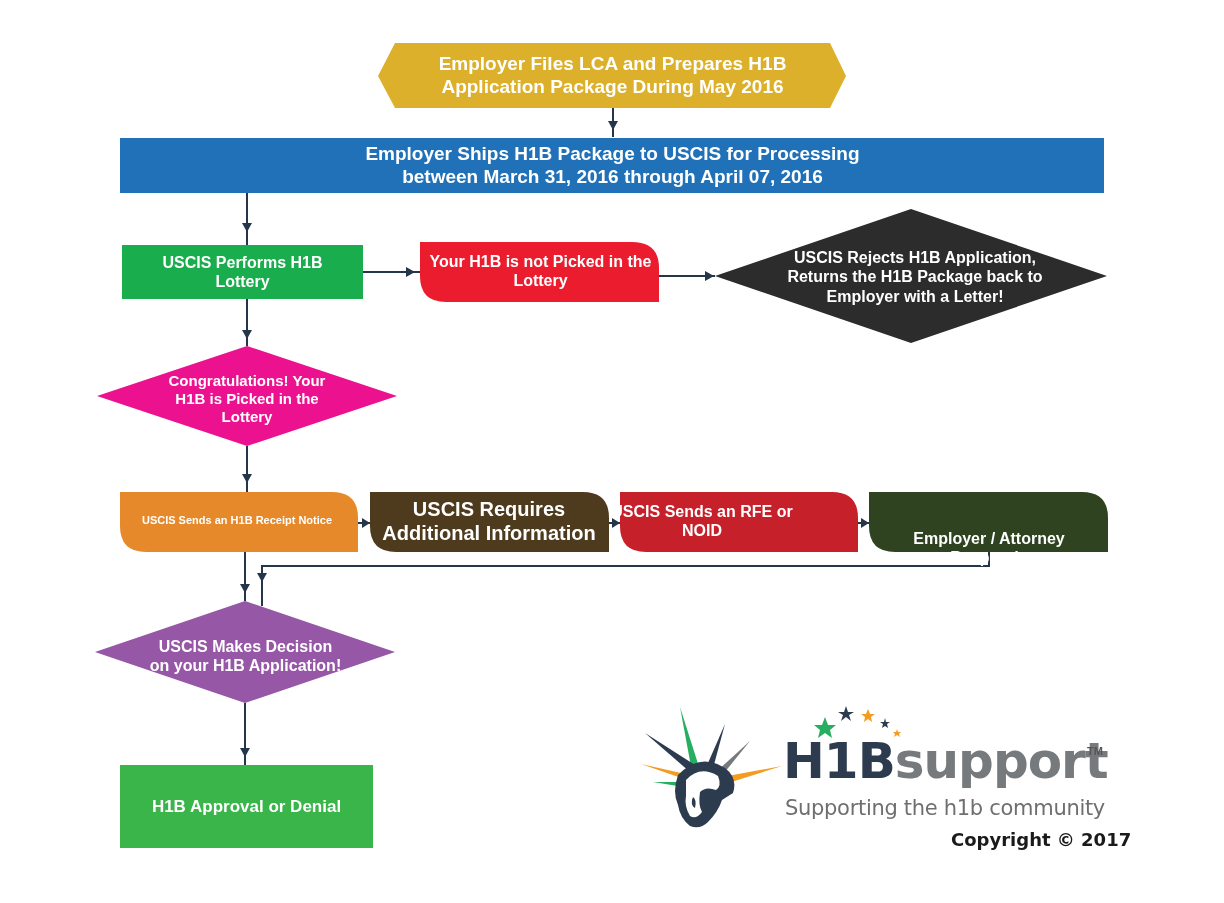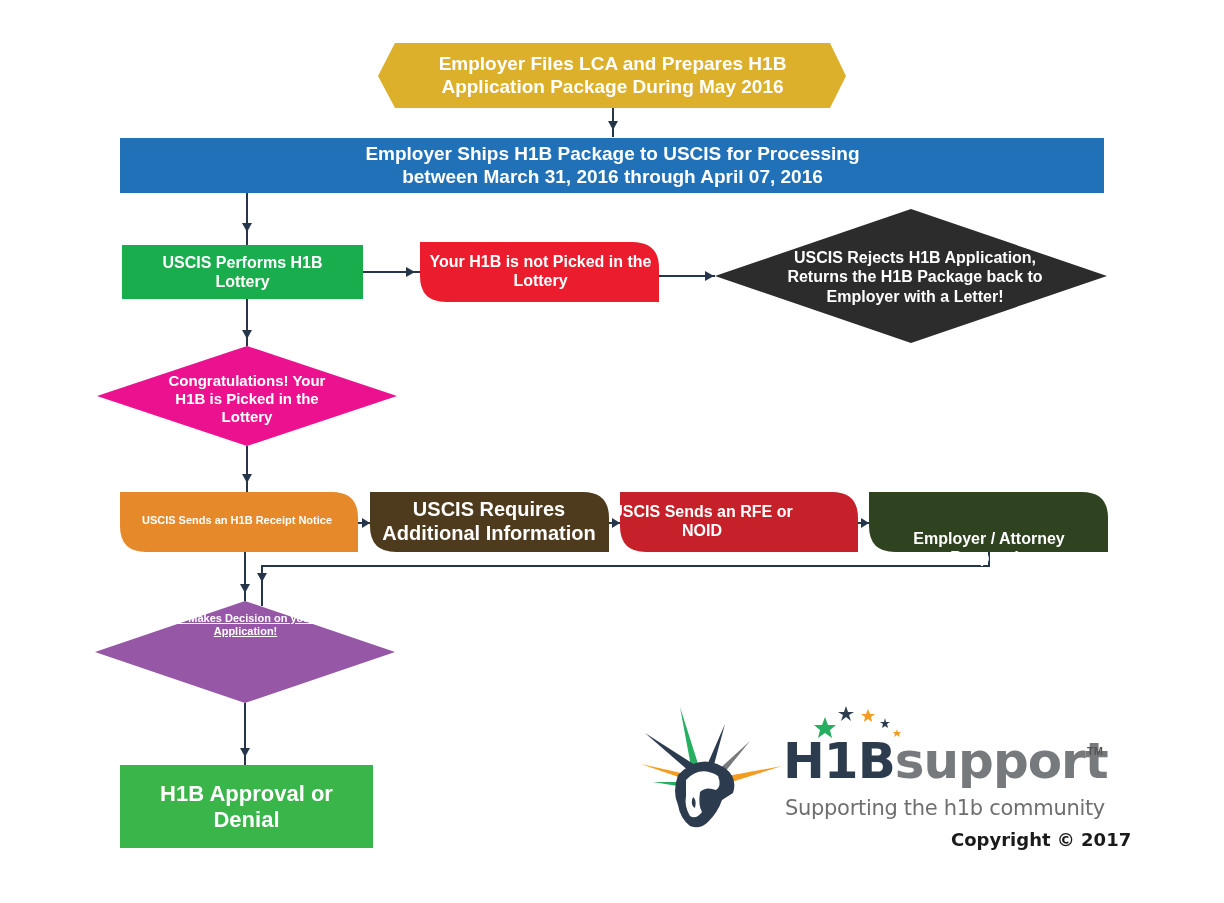--- a/index.html
+++ b/index.html
@@ -99,19 +99,19 @@
 <div class="node-text" style="left:400px;top:45px;width:425px;height:62px;font-size:19px;">Employer Files LCA and Prepares H1B Application Package During May 2016</div>
 <div class="node-text" style="left:340px;top:139px;width:545px;height:54px;font-size:19px;">Employer Ships H1B Package to USCIS for Processing between March 31, 2016 through April 07, 2016</div>
 <div class="node-text" style="left:140px;top:245px;width:205px;height:54px;font-size:16px;">USCIS Performs H1B Lottery</div>
 <div class="node-text" style="left:428px;top:242px;width:225px;height:58px;font-size:16px;">Your H1B is not Picked in the Lottery</div>
 <div class="node-text" style="left:770px;top:244px;width:290px;height:66px;font-size:16px;">USCIS Rejects H1B Application, Returns the H1B Package back to Employer with a Letter!</div>
 <div class="node-text" style="left:152px;top:366px;width:190px;height:66px;font-size:15px;">Congratulations! Your H1B is Picked in the Lottery</div>
 <div class="node-text" style="left:128px;top:492px;width:218px;height:58px;font-size:11px;">USCIS Sends an H1B Receipt Notice</div>
 <div class="node-text" style="left:380px;top:492px;width:218px;height:58px;font-size:20px;">USCIS Requires Additional Information</div>
 <div class="node-text" style="left:593px;top:492px;width:218px;height:58px;font-size:16px;">USCIS Sends an RFE or NOID</div>
 <div class="node-text" style="left:880px;top:519px;width:218px;height:58px;font-size:16px;">Employer / Attorney Responds</div>
-<div class="node-text" style="left:148px;top:592px;width:195px;height:66px;font-size:11px;text-decoration:underline;">USCIS Makes Decision on your H1B Application!</div>
-<div class="node-text" style="left:130px;top:767px;width:233px;height:80px;font-size:22px;">H1B Approval or Denial</div>
+<div class="node-text" style="left:148px;top:623px;width:195px;height:66px;font-size:16px;">USCIS Makes Decision on your H1B Application!</div>
+<div class="node-text" style="left:130px;top:767px;width:233px;height:80px;font-size:17px;">H1B Approval or Denial</div>
 
 <div class="logo-h1b"><span class="dark">H1B</span><span class="grey">support</span></div>
 <div class="tm">TM</div>
 <div class="tagline">Supporting the h1b community</div>
 <div class="copyright">Copyright © 2017</div>
 
 </body></html>

